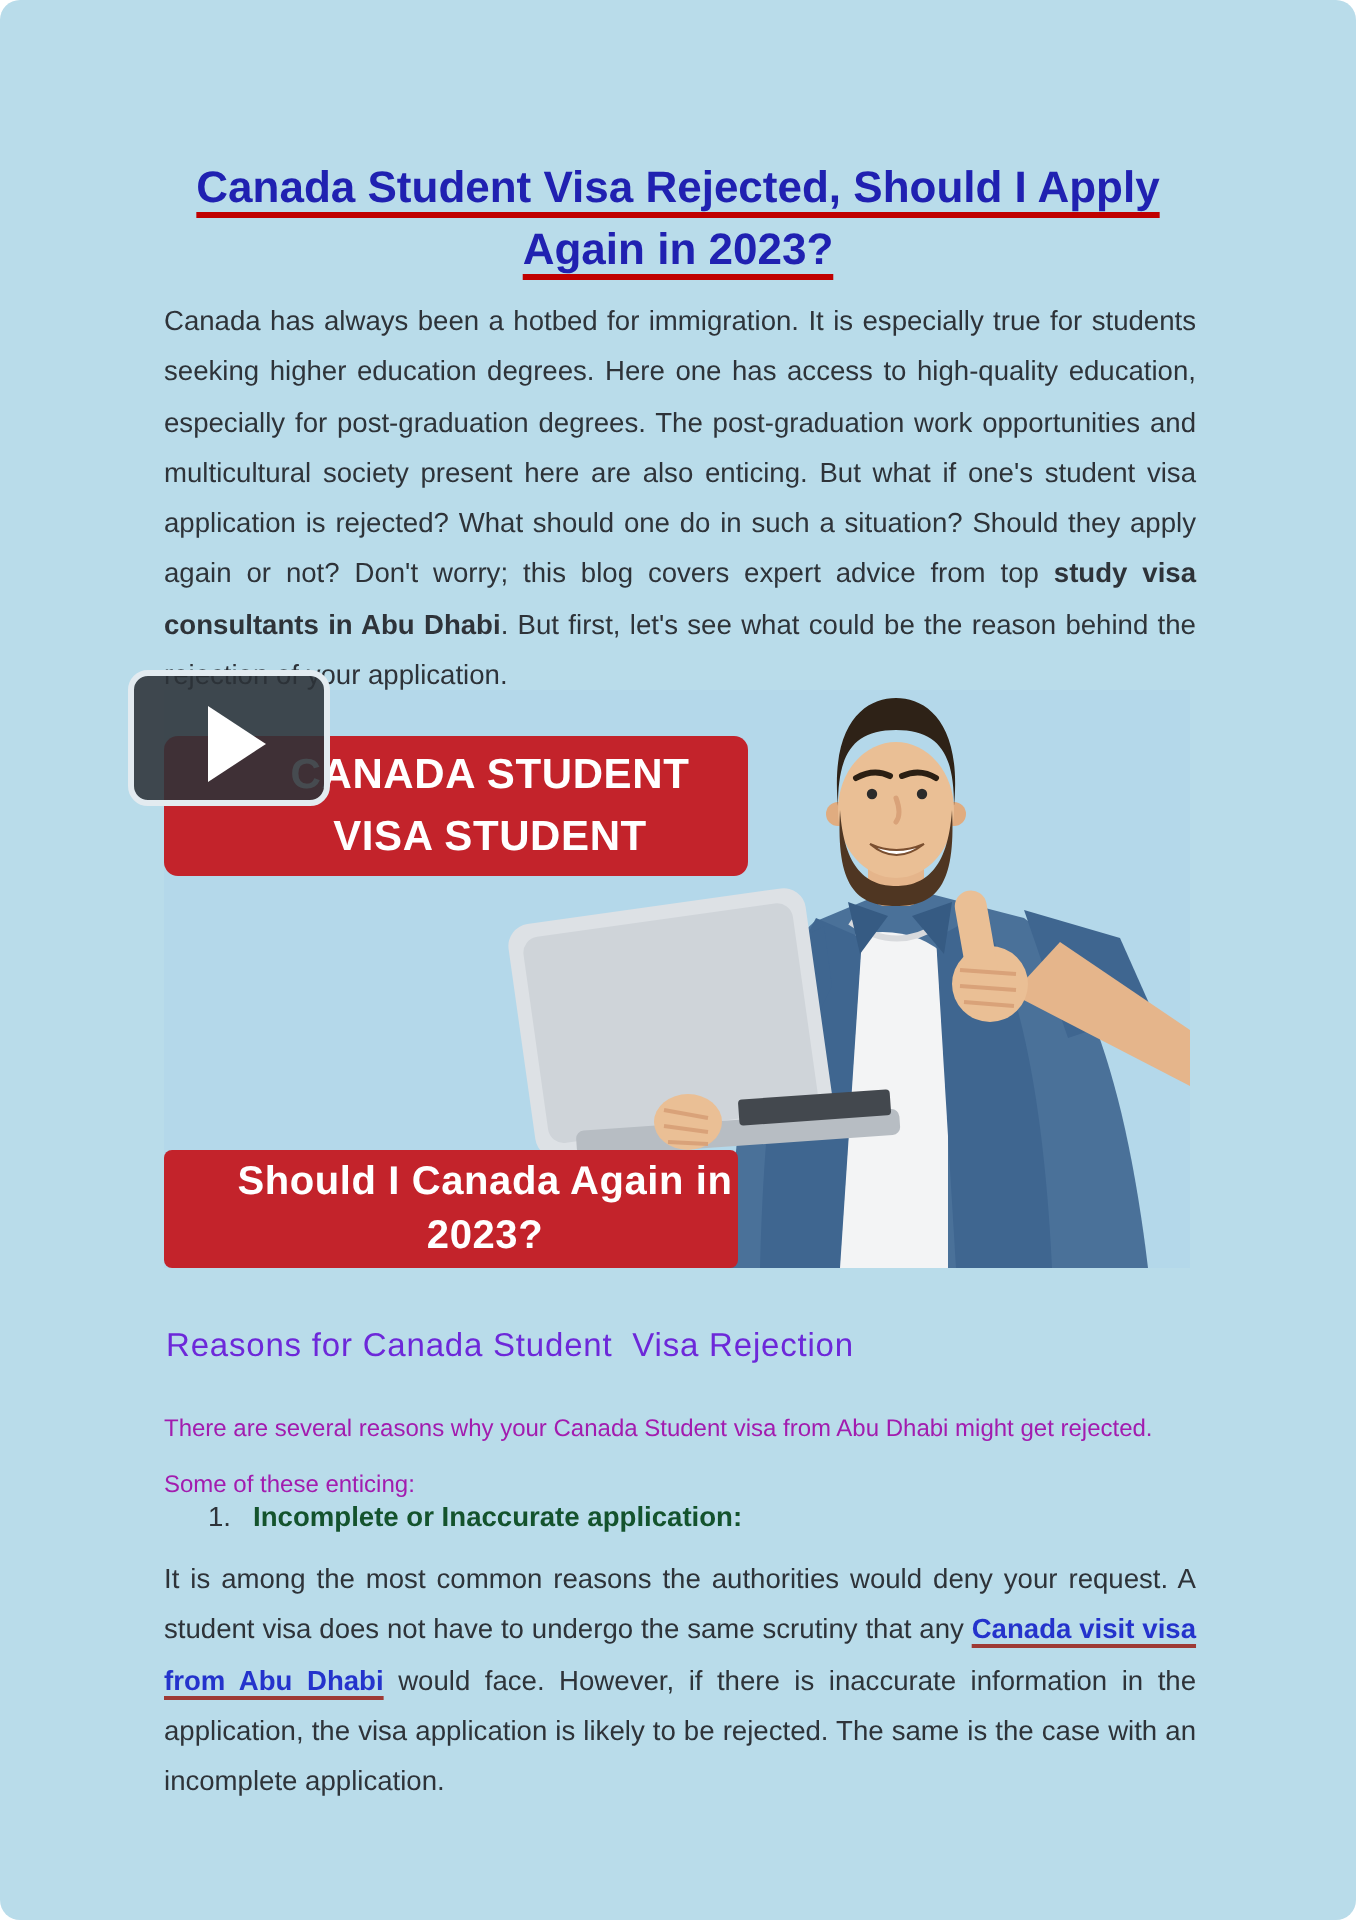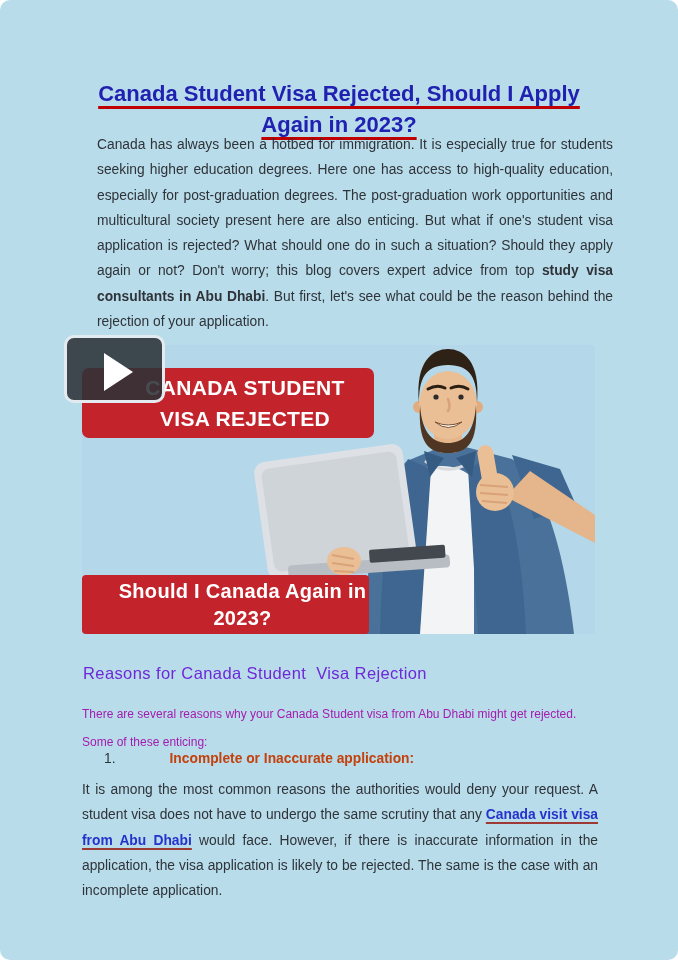--- a/index.html
+++ b/index.html
@@ -19,21 +19,21 @@
     text-decoration:underline;
     text-decoration-color:#c00000;
     text-decoration-thickness:2.5px;
     text-underline-offset:5px;
   }
   
   .para{
     position:absolute;color:#2e3339;font-size:13.8px;line-height:25.3px;
     text-align:justify;margin:0;width:516px;left:82px;
   }
-  .intro{top:132px;margin-left:15px;}
+  .intro{top:148px;}
   .detail{top:777px;}
   .para b{font-weight:bold;}
   a.body-link{
     color:#2433cc;font-weight:bold;cursor:pointer;
     text-decoration:underline;
     text-decoration-color:#9e3a35;
     text-decoration-thickness:2px;
     text-underline-offset:3px;
   }
   
@@ -70,21 +70,21 @@
   }
   .reasons{
     position:absolute;left:82px;top:700px;width:516px;margin:0;
     color:#a21caf;font-size:12px;line-height:28px;white-space:pre-wrap;
   }
   .list-item{
     position:absolute;left:104px;top:751px;
     font-size:13.8px;color:#2e3339;
   }
   .list-item .num{margin-right:11px;}
-  .list-item .label{color:#c2410c;font-weight:bold;margin-left:43px;}
+  .list-item .label{color:#14532d;font-weight:bold;}
 </style>
 </head>
 <body>
 
 <div class="page">
 
   <h1 class="title"><span>Canada Student Visa Rejected, Should I Apply Again in 2023?</span></h1>
 
   <p class="para intro"><span>Canada has always been a hotbed for immigration. It is especially true for students seeking higher education degrees. Here one has access to high-quality education, especially for post-graduation degrees. The post-graduation work opportunities and multicultural society present here are also enticing. But what if one's student visa application is rejected? What should one do in such a situation? Should they apply again or not? Don't worry; this blog covers expert advice from top </span><b>study visa consultants in Abu Dhabi</b><span>. But first, let's see what could be the reason behind the rejection of your application.</span></p>
 
@@ -131,21 +131,21 @@
       <path d="M250 210 l22 4 M250 218 l22 3 M252 226 l20 1" stroke="#d9a279" stroke-width="2" fill="none"></path>
 
       <path d="M430 110 L478 124 L494 160 L452 174 Z" fill="#3f6690"></path>
       <path d="M513 198 L513 170 L448 126 L424 152 Z" fill="#e5b58b"></path>
       <circle cx="413" cy="147" r="19" fill="#eabf95"></circle>
       <rect x="398" y="100" width="16" height="46" rx="8" fill="#eabf95" transform="rotate(-10 406 123)"></rect>
       <path d="M398 140 l28 2 M398 148 l28 2 M400 156 l25 2" stroke="#d9a279" stroke-width="2" fill="none"></path>
     </svg>
     <div class="banner banner-top">
       <div>CANADA STUDENT</div>
-      <div>VISA REJECTED</div>
+      <div>VISA STUDENT</div>
     </div>
     <div class="banner banner-bottom">
       <div>Should I Canada Again in</div>
       <div>2023?</div>
     </div>
   </div>
 
   <button class="play">
     <span class="tri"></span>
   </button>

